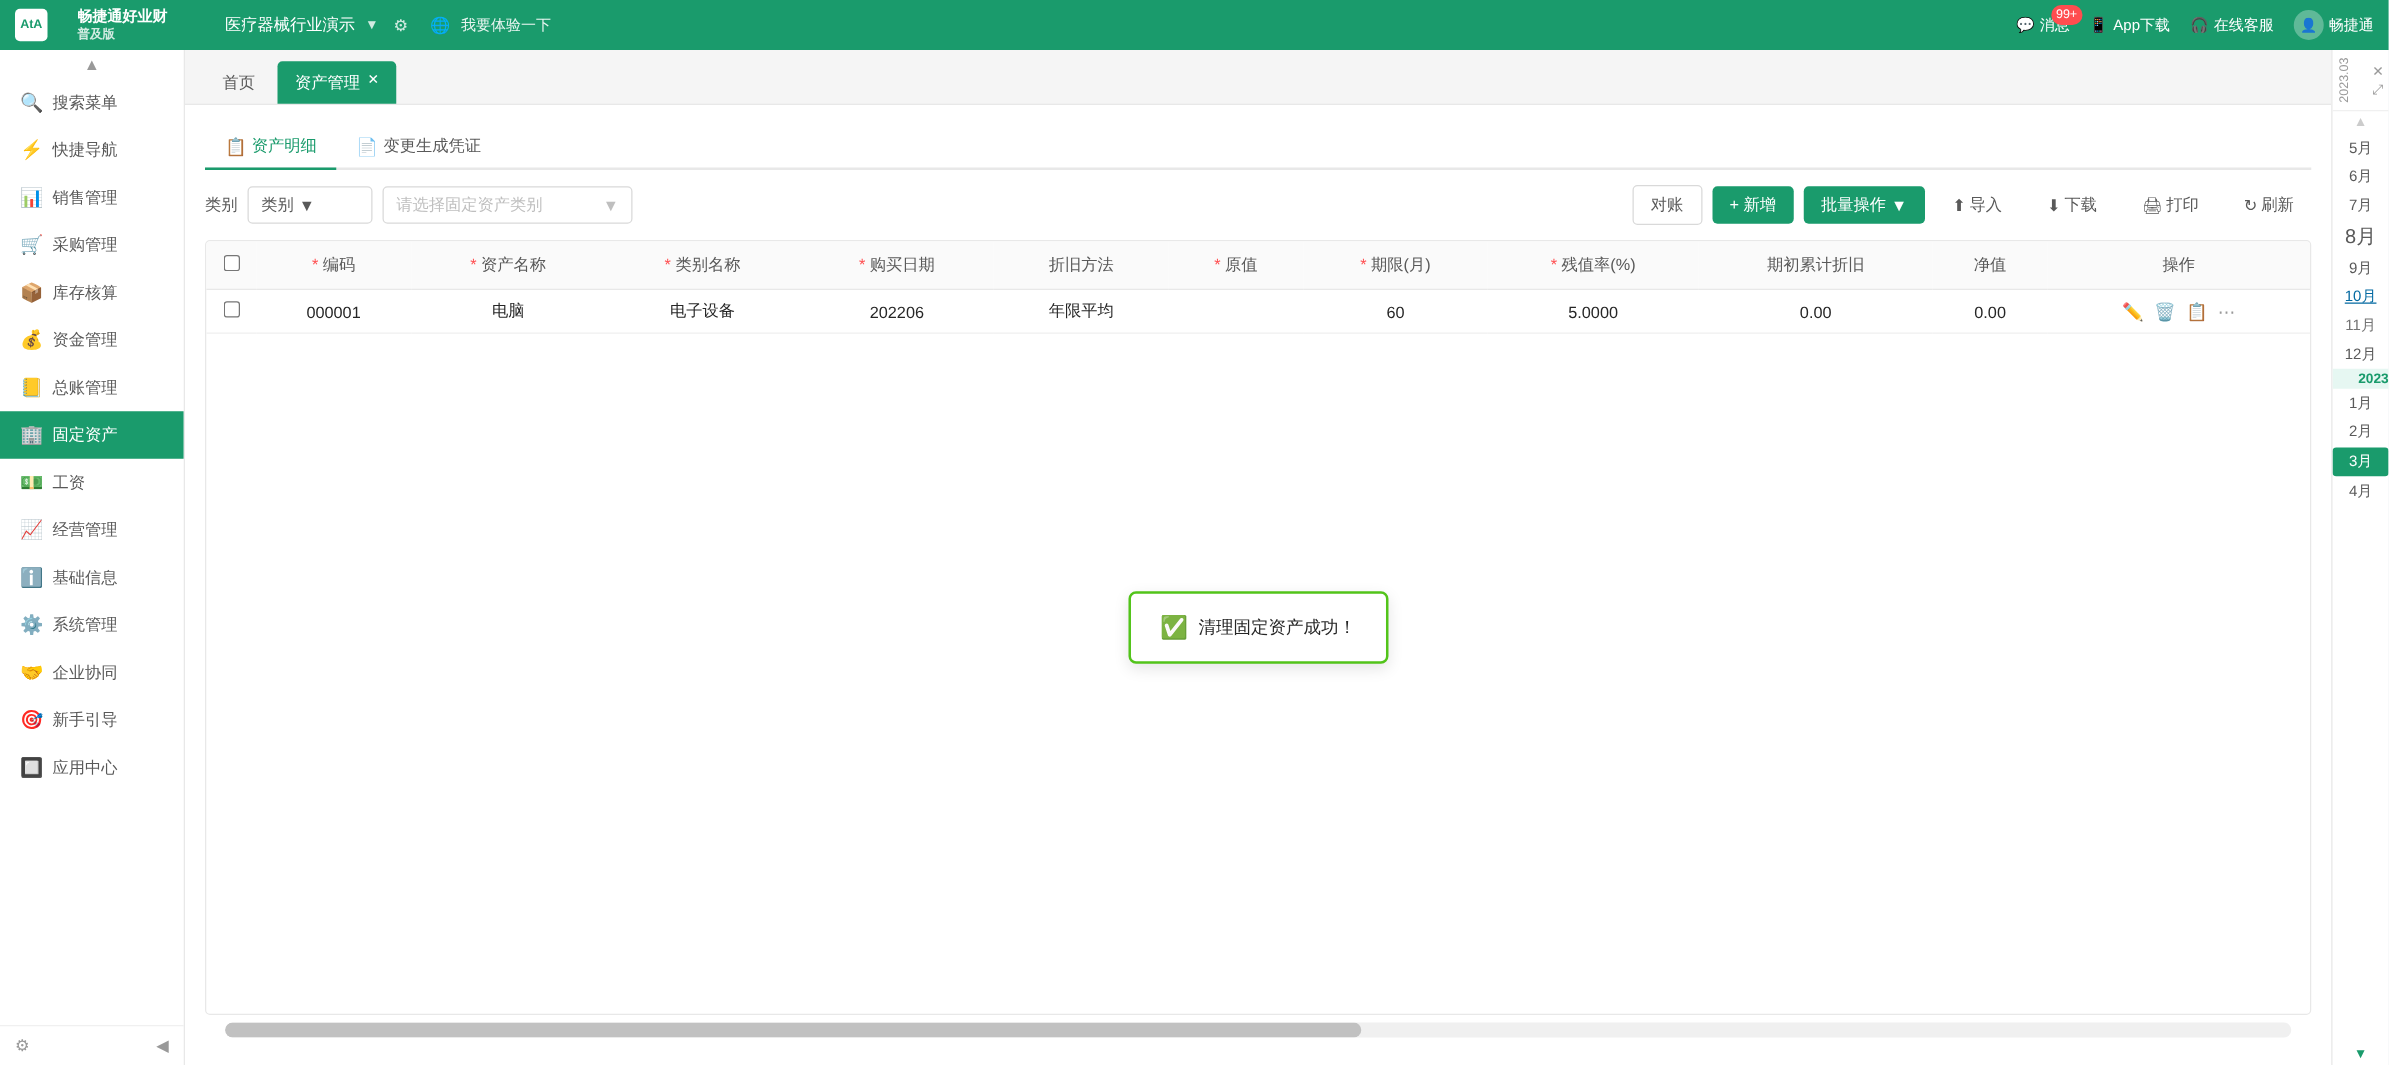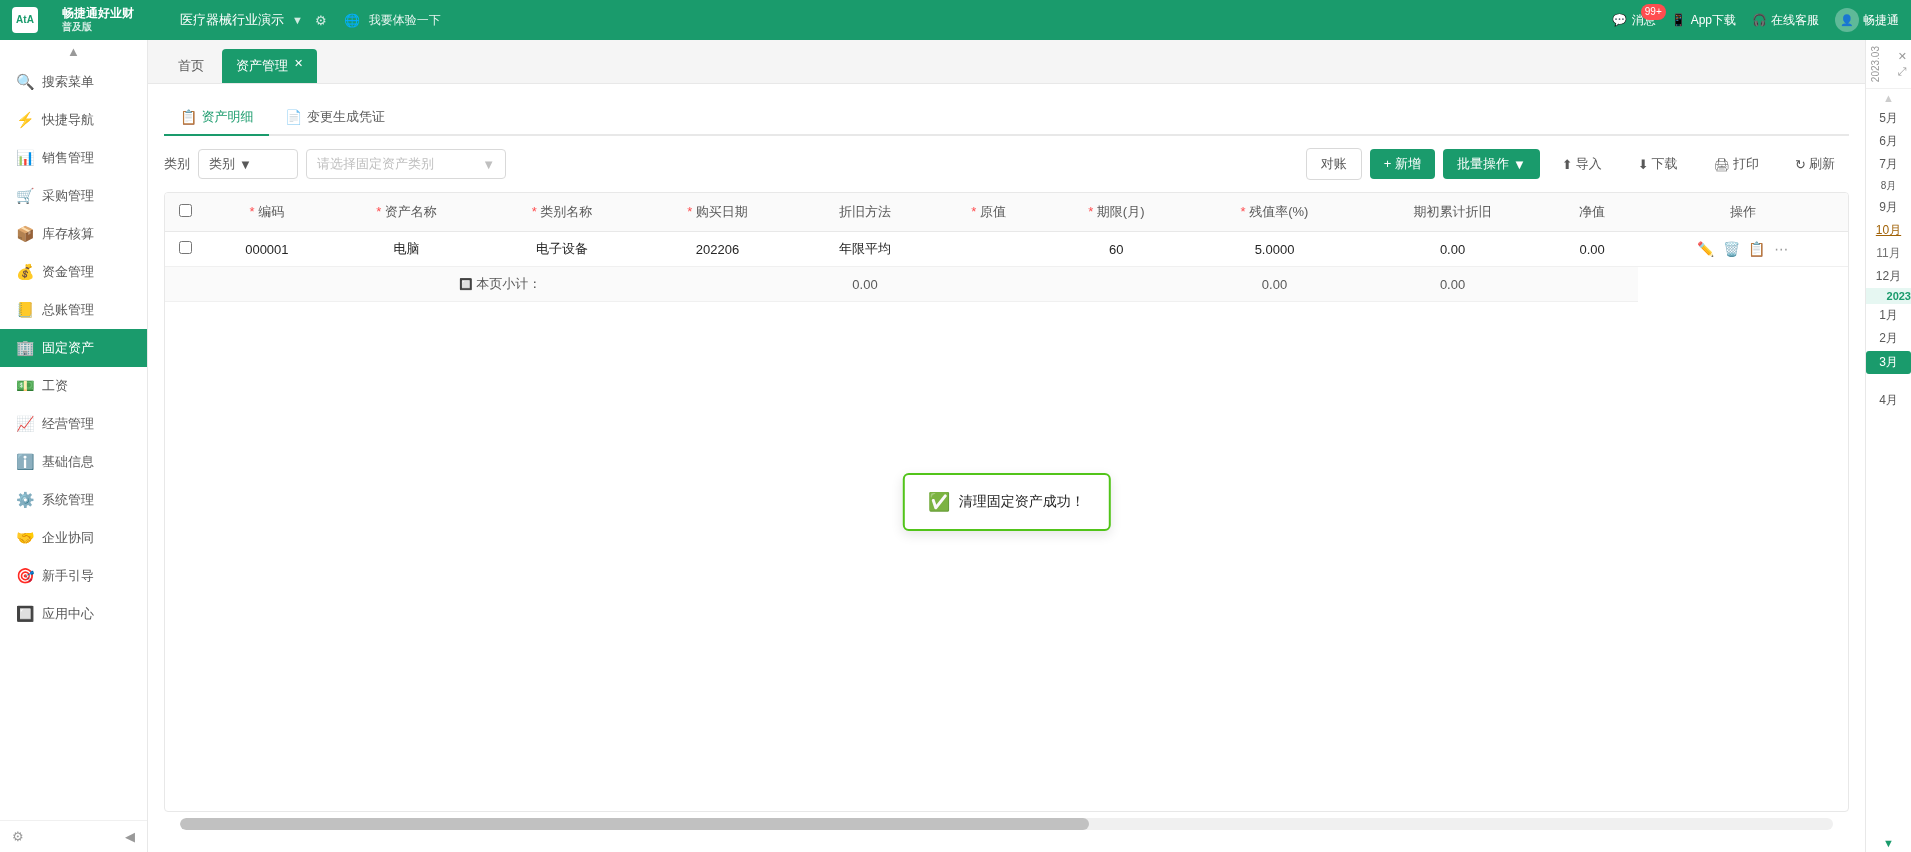--- a/index.html
+++ b/index.html
@@ -307,33 +307,20 @@
                 <td>
                   <div class="action-icons">
                     <span class="action-icon">✏️</span>
                     <span class="action-icon">🗑️</span>
                     <span class="action-icon">📋</span>
                     <span class="action-icon">⋯</span>
                   </div>
                 </td>
               </tr>
 
-              <tr class="subtotal-row">
-                <td></td>
-                <td colspan="4">
-                  <span style="color:#1890ff;font-size:11px;">🔲</span>
-                  <span>本页小计：</span>
-                </td>
-                <td>0.00</td>
-                <td></td>
-                <td></td>
-                <td>0.00</td>
-                <td>0.00</td>
-                <td></td>
-              </tr>
             </tbody>
           </table>
 
           <div class="success-toast">
             <span class="success-icon">✅</span>
             <span>清理固定资产成功！</span>
           </div>
         </div>
 
         <div style="padding: 6px 0;">
@@ -354,28 +341,28 @@
         <span style="cursor:pointer;color:#999;font-size:11px;">✕</span>
         <span style="cursor:pointer;color:#999;font-size:11px;">⤢</span>
       </div>
     </div>
     <div style="display:flex;align-items:center;justify-content:center;padding:3px;">
       <span style="color:#ccc;font-size:11px;cursor:pointer;">▲</span>
     </div>
     <div style="width:100%;text-align:center;padding:3px 0;font-size:12px;color:#595959;cursor:pointer;">5月</div>
     <div style="width:100%;text-align:center;padding:3px 0;font-size:12px;color:#595959;cursor:pointer;">6月</div>
     <div style="width:100%;text-align:center;padding:3px 0;font-size:12px;color:#595959;cursor:pointer;">7月</div>
-    <div style="width:100%;text-align:center;padding:3px 0;font-size:10px;color:#595959;cursor:pointer;">8月</div>
+    <div style="width:100%;text-align:center;padding:3px 0;font-size:16px;color:#595959;cursor:pointer;">8月</div>
     <div style="width:100%;text-align:center;padding:3px 0;font-size:12px;color:#595959;cursor:pointer;">9月</div>
-    <div style="width:100%;text-align:center;padding:3px 0;font-size:12px;color:#a16207;cursor:pointer;text-decoration:underline;">10月</div>
+    <div style="width:100%;text-align:center;padding:3px 0;font-size:12px;color:#0369a1;cursor:pointer;text-decoration:underline;">10月</div>
     <div style="width:100%;text-align:center;padding:3px 0;font-size:12px;color:#737373;cursor:pointer;">11月</div>
     <div style="width:100%;text-align:center;padding:3px 0;font-size:12px;color:#595959;cursor:pointer;">12月</div>
     <div style="width:100%;text-align:right;padding:2px 0;font-size:11px;color:#1a9b6c;background:#e6f7f2;font-weight:bold;">2023</div>
     <div style="width:100%;text-align:center;padding:3px 0;font-size:12px;color:#595959;cursor:pointer;">1月</div>
     <div style="width:100%;text-align:center;padding:3px 0;font-size:12px;color:#595959;cursor:pointer;">2月</div>
     <div style="width:100%;text-align:center;padding:3px 0;font-size:12px;color:white;background:#1a9b6c;cursor:pointer;border-radius:3px;margin:1px 2px;">3月</div>
-    <div style="width:100%;text-align:center;padding:17px 0;font-size:12px;color:#595959;cursor:pointer;">4月</div>
+    <div style="width:100%;text-align:center;padding:3px 0;font-size:12px;color:#595959;cursor:pointer;">4月</div>
     <div style="display:flex;align-items:center;justify-content:center;padding:3px;margin-top:auto;">
       <span style="color:#1a9b6c;font-size:11px;cursor:pointer;">▼</span>
     </div>
   </div>
 
 </div>
 
 </body></html>

